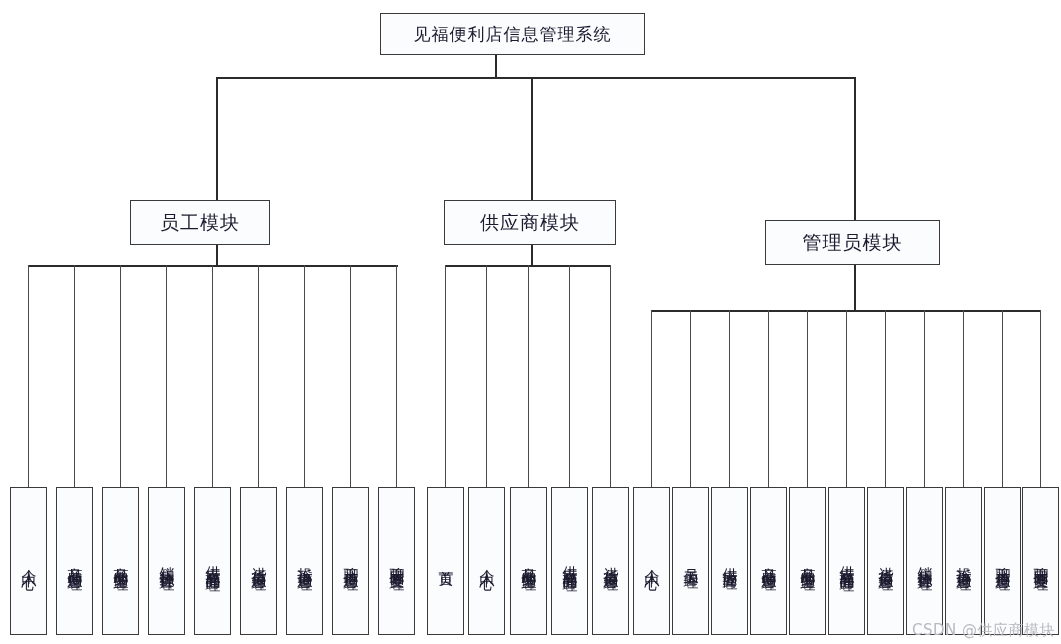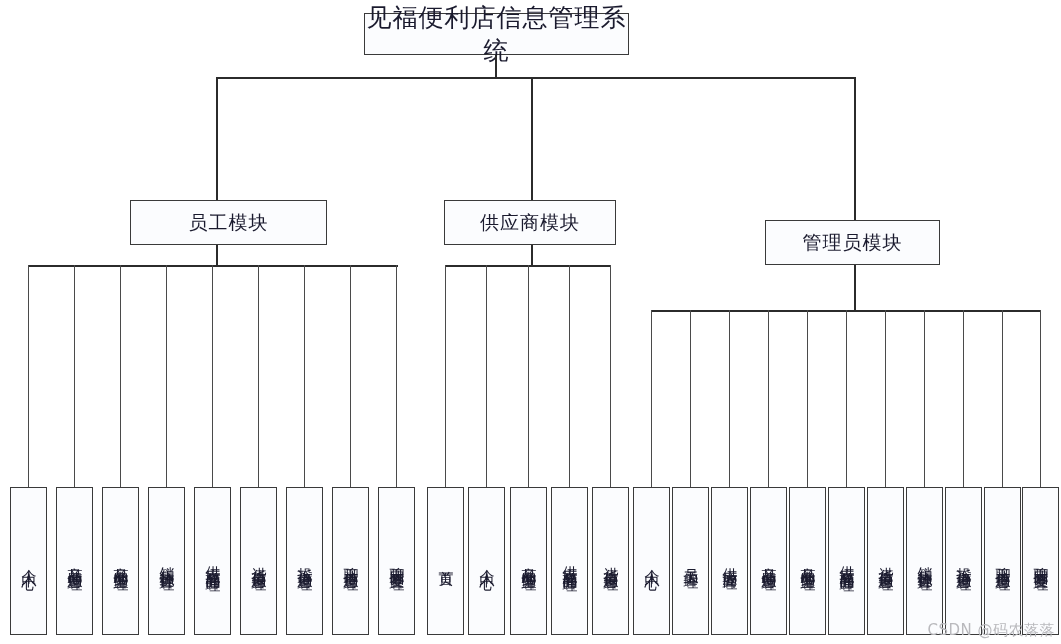--- a/index.html
+++ b/index.html
@@ -24,22 +24,23 @@
     box-sizing: border-box;
     border: 1px solid #3a3a3a;
     background: #fbfcfe;
     display: flex;
     align-items: center;
     justify-content: center;
     color: #1a1a2e;
     text-align: center;
   }
   .node.root {
-    font-size: 25px;
+    font-size: 17px;
     letter-spacing: 1px;
+    margin-left: 16px;
   }
   .node.level2 {
     font-size: 19px;
     letter-spacing: 1px;
   }
   .node.leaf {
     font-size: 15px;
     line-height: 1.12;
     writing-mode: vertical-rl;
     text-orientation: upright;
@@ -82,21 +83,21 @@
   </div>
 
   <div class="line v" style="left:495px; top:55px; width:2px; height:23px;"></div>
 
   <div class="line h" style="left:216px; top:77px; width:640px; height:2px;"></div>
 
   <div class="line v" style="left:216px; top:77px; width:2px; height:124px;"></div>
   <div class="line v" style="left:531px; top:77px; width:2px; height:124px;"></div>
   <div class="line v" style="left:854px; top:77px; width:2px; height:143px;"></div>
 
-  <div class="node level2" style="left:130px; top:200px; width:197px; height:45px;">
+  <div class="node level2" style="left:130px; top:200px; width:140px; height:45px;">
     <span>员工模块</span>
   </div>
   <div class="node level2" style="left:765px; top:220px; width:175px; height:45px;">
     <span>管理员模块</span>
   </div>
   <div class="node level2" style="left:444px; top:200px; width:172px; height:45px;">
     <span>供应商模块</span>
   </div>
 
   <div class="line v" style="left:216px; top:245px; width:2px; height:21px;"></div>
@@ -205,15 +206,15 @@
   <div class="node leaf" style="left:945px;  top:487px; width:37px; height:148px;">
       <span class="leaf-text">投诉信息管理</span>
     </div>
   <div class="node leaf" style="left:984px;  top:487px; width:37px; height:148px;">
       <span class="leaf-text">聊天信息管理</span>
     </div>
   <div class="node leaf" style="left:1022px; top:487px; width:37px; height:148px;">
       <span class="leaf-text">聊天回复管理</span>
     </div>
 
-  <div id="watermark">CSDN @码农落落</div>
+  <div id="watermark">CSDN @供应商模块</div>
 
 </div>
 
 </body></html>

